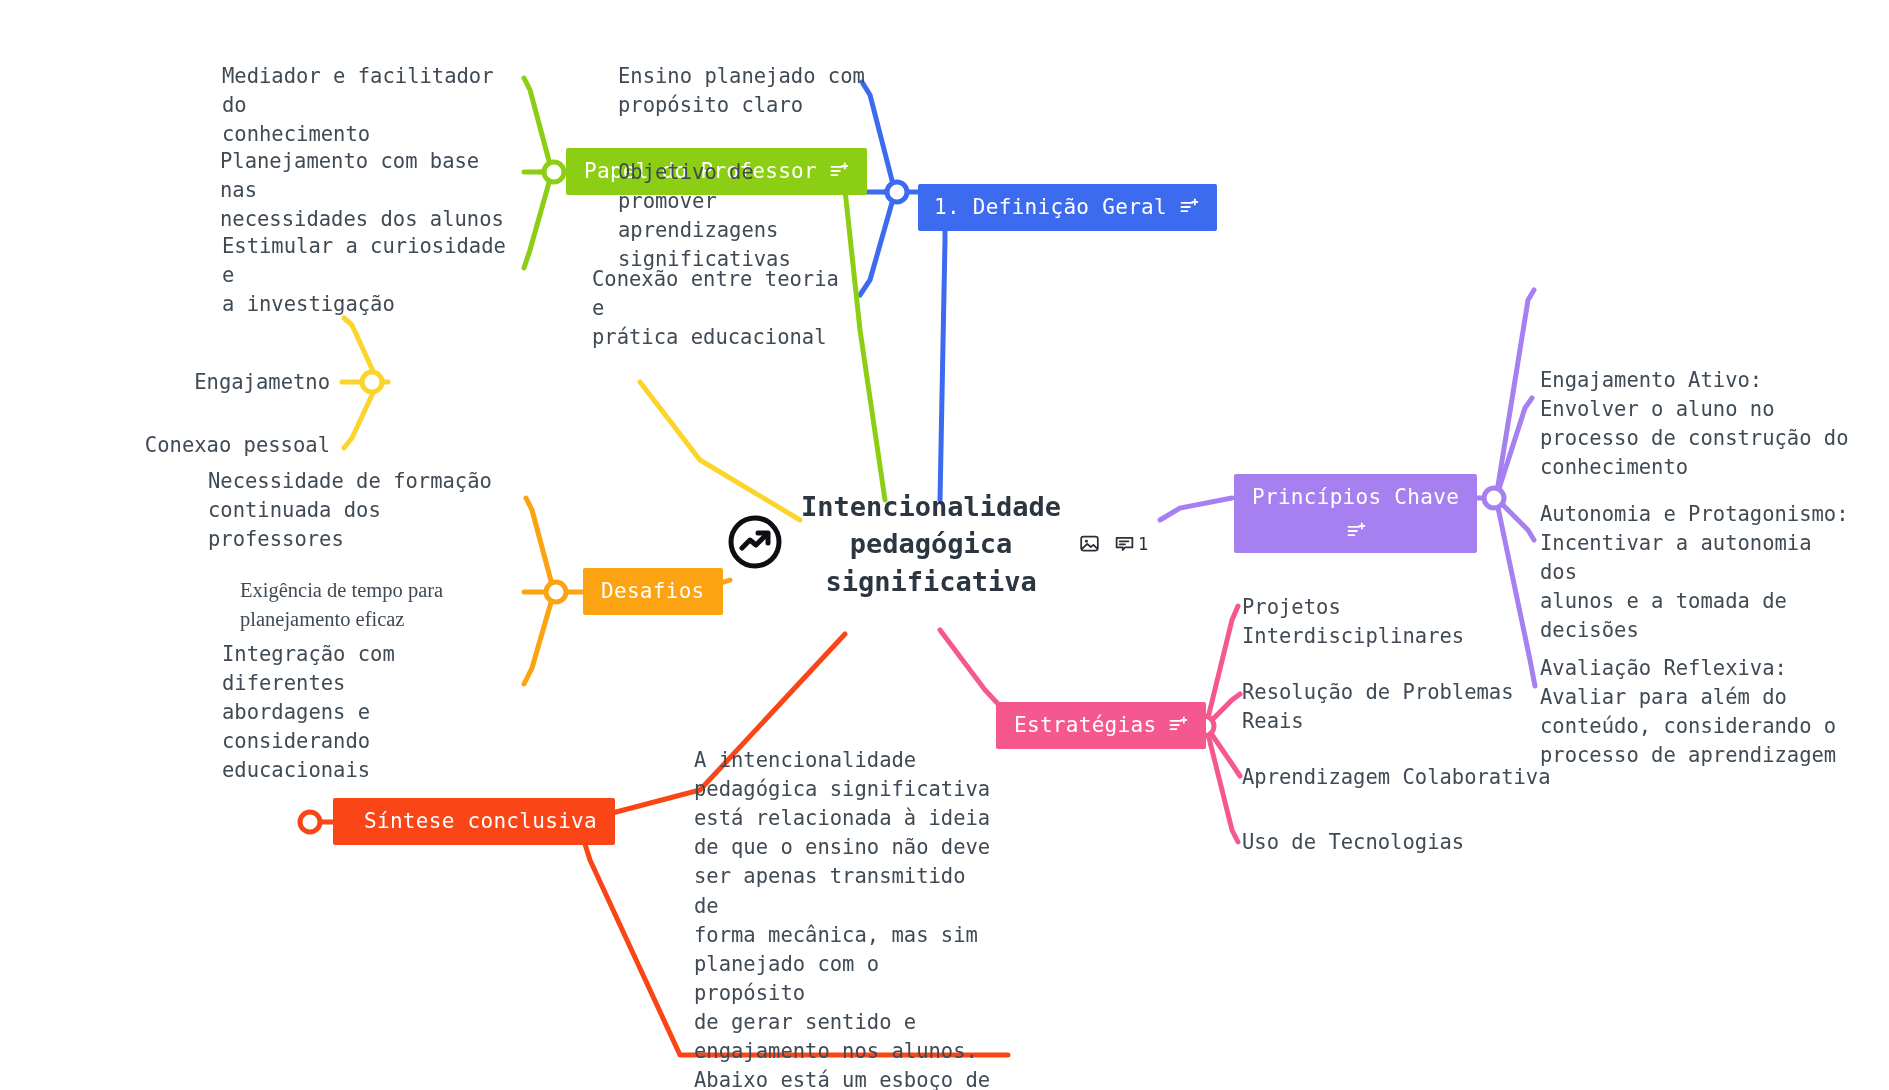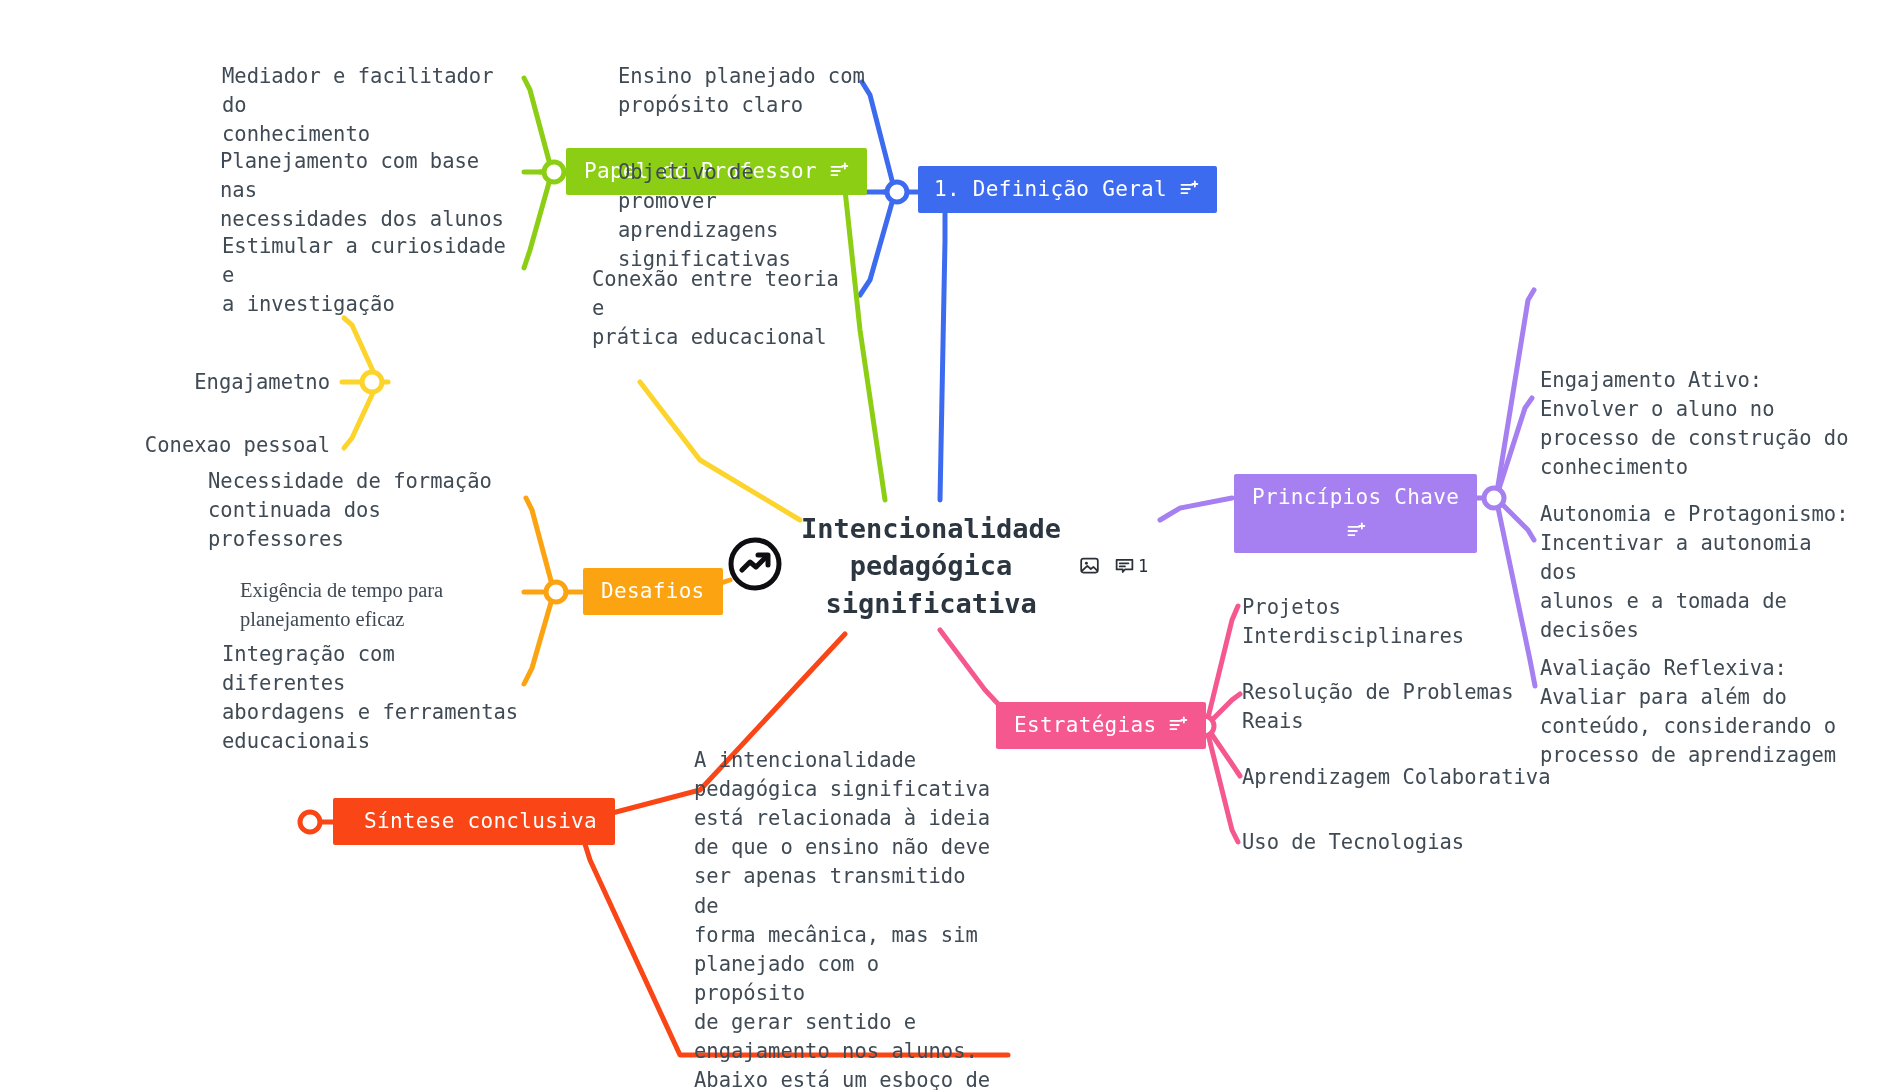--- a/index.html
+++ b/index.html
@@ -134,21 +134,21 @@
     <path d="M 1206 726 L 1232 764 L 1240 776" stroke="#f5588f" stroke-width="5" fill="none" stroke-linecap="round"></path>
     <path d="M 1206 726 L 1232 830 L 1238 842" stroke="#f5588f" stroke-width="5" fill="none" stroke-linecap="round"></path>
     <circle cx="1204" cy="726" r="10" fill="#ffffff" stroke="#f5588f" stroke-width="5"></circle>
 
     <path d="M 845 634 L 700 790 L 578 822" stroke="#fa4616" stroke-width="5" fill="none" stroke-linecap="round"></path>
     <path d="M 578 822 L 590 860 L 680 1055 L 1008 1055" stroke="#fa4616" stroke-width="5" fill="none" stroke-linecap="round" stroke-linejoin="round"></path>
     <path d="M 320 822 L 335 822" stroke="#fa4616" stroke-width="5" fill="none" stroke-linecap="round"></path>
     <circle cx="310" cy="822" r="10" fill="#ffffff" stroke="#fa4616" stroke-width="5"></circle>
   </svg>
 
-  <div id="root-node" style="left:727px; top:510px;">
+  <div id="root-node" style="left:727px; top:488px;">
     <span style="flex:0 0 auto;">
       <svg width="56" height="56" viewBox="0 0 56 56" xmlns="http://www.w3.org/2000/svg">
         <circle cx="28" cy="28" r="24" fill="none" stroke="#0d0d12" stroke-width="5"></circle>
         <polyline points="15,34 23,26 29,31 40,20" fill="none" stroke="#0d0d12" stroke-width="5" stroke-linecap="round" stroke-linejoin="round"></polyline>
         <polyline points="31,19 41,19 41,29" fill="none" stroke="#0d0d12" stroke-width="5" stroke-linecap="round" stroke-linejoin="round"></polyline>
       </svg>
     </span>
     <div id="root-title">Intencionalidade
 pedagógica
 significativa</div>
@@ -164,21 +164,21 @@
         <svg width="21" height="21" viewBox="0 0 24 24" xmlns="http://www.w3.org/2000/svg">
           <path d="M3 5.5 h18 v11 h-8.5 l-2.5 3 v-3 H3 z" fill="none" stroke="#2b3038" stroke-width="2" stroke-linejoin="round"></path>
           <line x1="6.5" y1="9.5" x2="16.5" y2="9.5" stroke="#2b3038" stroke-width="2" stroke-linecap="round"></line>
           <line x1="6.5" y1="13" x2="12.5" y2="13" stroke="#2b3038" stroke-width="2" stroke-linecap="round"></line>
         </svg>
         <span class="cnt">1</span>
       </span>
     </div>
   </div>
 
-  <div class="node topic" style="left:918px; top:166px; background:#3d6bf0; z-index:5;padding-left:16px;">
+  <div class="node topic" style="left:918px; top:184px; background:#3d6bf0; z-index:5;padding-left:16px;">
     <span class="lbl">1. Definição Geral</span>
     <span class="notes-icon">
       <svg width="20" height="20" viewBox="0 0 24 24" xmlns="http://www.w3.org/2000/svg">
         <line x1="3" y1="7" x2="16" y2="7" stroke="#ffffff" stroke-width="2.2" stroke-linecap="round"></line>
         <line x1="3" y1="12" x2="13" y2="12" stroke="#ffffff" stroke-width="2.2" stroke-linecap="round"></line>
         <line x1="3" y1="17" x2="10" y2="17" stroke="#ffffff" stroke-width="2.2" stroke-linecap="round"></line>
         <line x1="19" y1="3" x2="19" y2="9" stroke="#ffffff" stroke-width="2.2" stroke-linecap="round"></line>
         <line x1="16" y1="6" x2="22" y2="6" stroke="#ffffff" stroke-width="2.2" stroke-linecap="round"></line>
       </svg>
     </span>
@@ -248,21 +248,21 @@
 a investigação</div>
 
   <div class="leaf right-align" style="left:40px; top:368px; width:290px;">Engajametno</div>
   <div class="leaf right-align" style="left:40px; top:431px; width:290px;">Conexao pessoal</div>
 
   <div class="leaf" style="left:208px; top:467px; width:310px;">Necessidade de formação
 continuada dos professores</div>
   <div class="leaf" style="left:240px; top:576px; width:280px;font-family:Liberation Serif, serif;">Exigência de tempo para
 planejamento eficaz</div>
   <div class="leaf" style="left:222px; top:640px; width:300px;">Integração com diferentes
-abordagens e ferramentas
+abordagens e considerando
 educacionais</div>
 
   <div class="leaf" style="left:1540px; top:366px; width:312px;">Engajamento Ativo:
 Envolver o aluno no
 processo de construção do
 conhecimento</div>
   <div class="leaf" style="left:1540px; top:500px; width:312px;">Autonomia e Protagonismo:
 Incentivar a autonomia dos
 alunos e a tomada de
 decisões</div>

